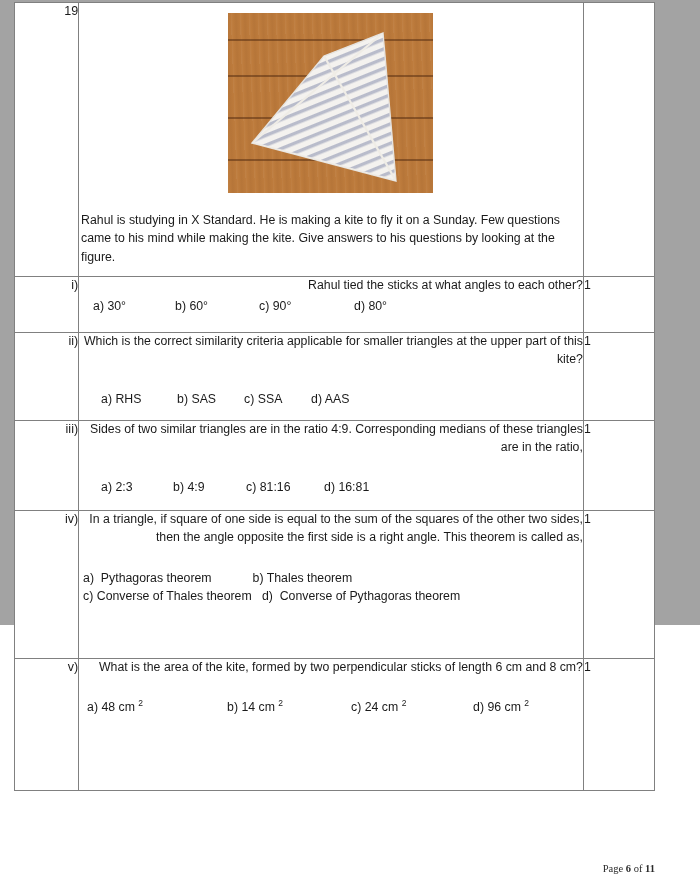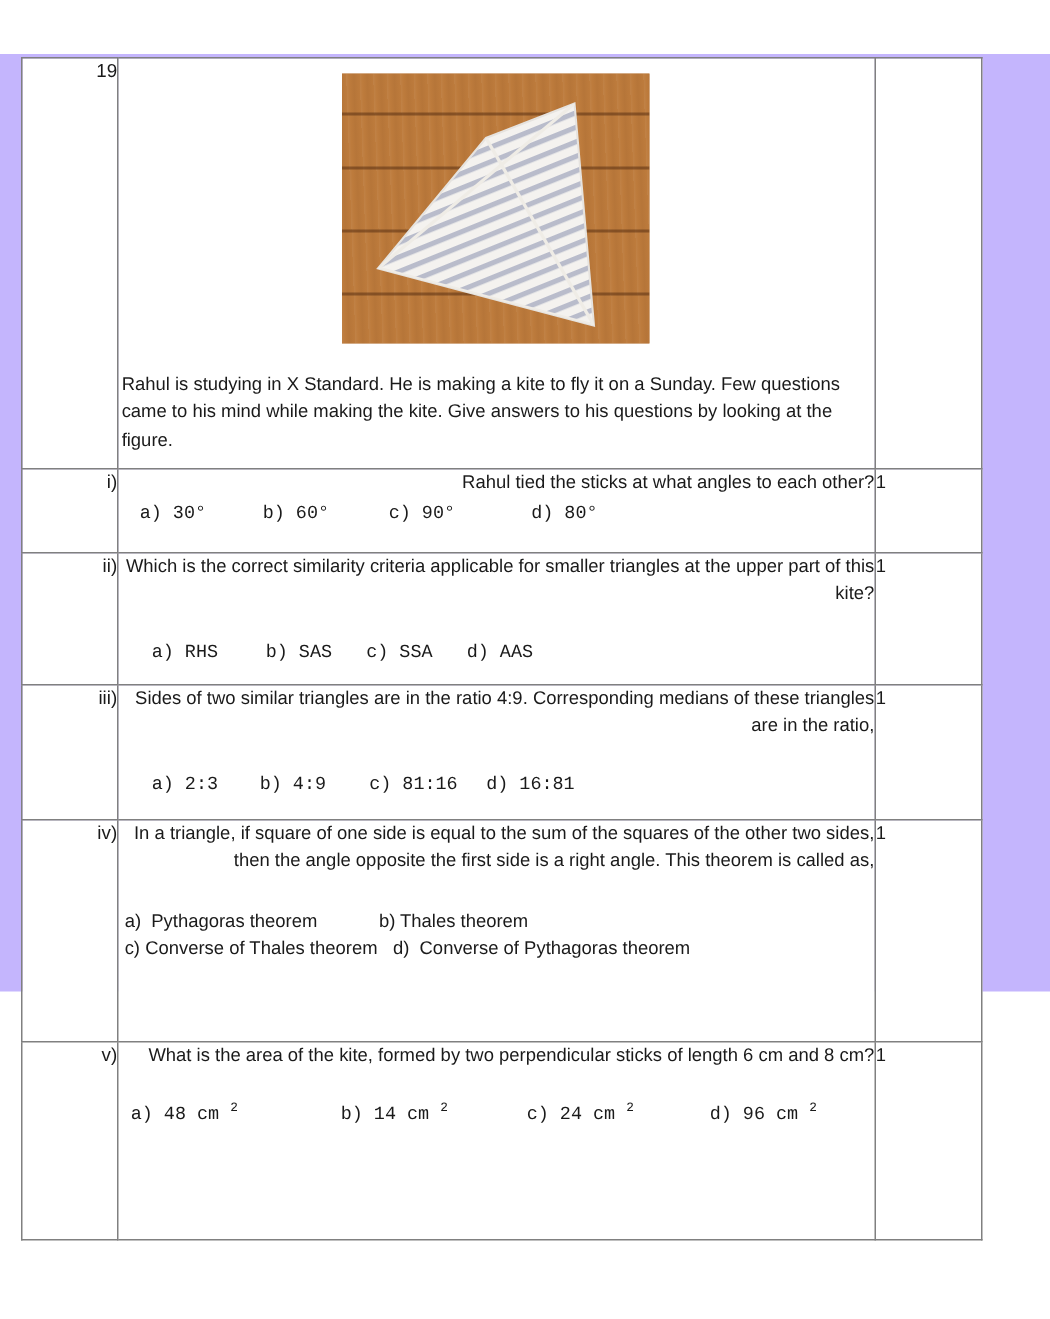--- a/index.html
+++ b/index.html
@@ -16,22 +16,21 @@
     color: #1a1a1a;
     overflow: hidden;
   }
 
   
   .page {
     position: absolute;
     left: 0; top: 0;
     width: 700px;
     height: 625px;
-    background: #c4b5fd;
-    margin-top: 36px;
+    background: #a3a3a3;
   }
 
   
   .qtable {
     position: absolute;
     left: 14px;
     top: 2px;
     width: 641px;
     border-collapse: collapse;
     table-layout: fixed;
@@ -124,21 +123,20 @@
   .opts {
     margin: 3px 0 0 0;
     position: relative;
     height: 17px;
   }
   .opts.gap { margin-top: 22px; }
   .opts .o {
     position: absolute;
     top: 0;
     white-space: nowrap;
-    font-family: Liberation Mono, monospace;
   }
   .opt-block {
     margin-top: 22px;
     padding-left: 4px;
     line-height: 1.5;
   }
   .opt-line { white-space: pre; }
 
   sup { font-size: 8.5px; vertical-align: super; line-height: 0; }
 

